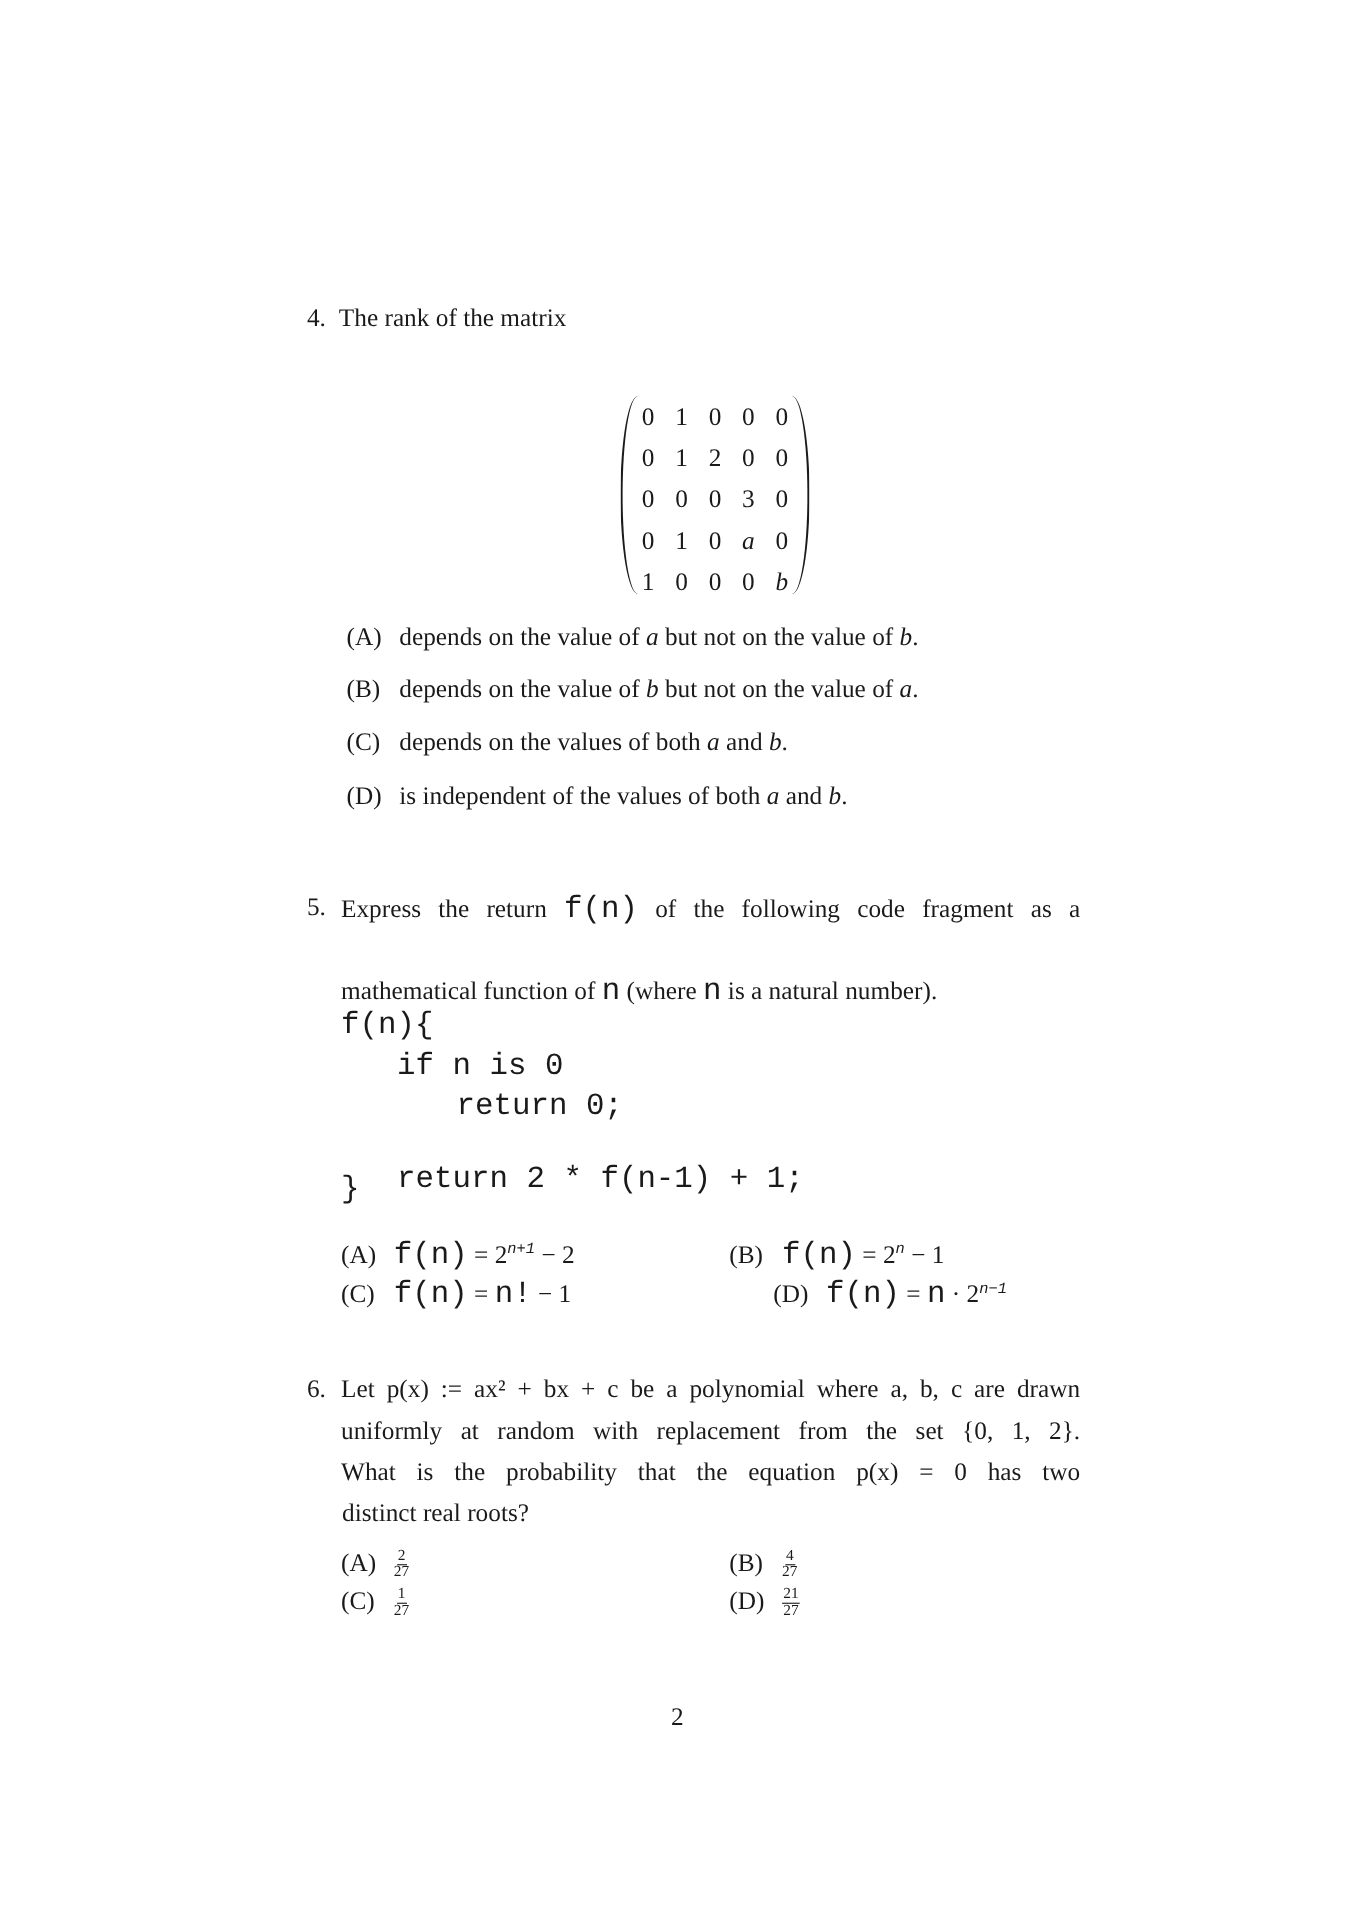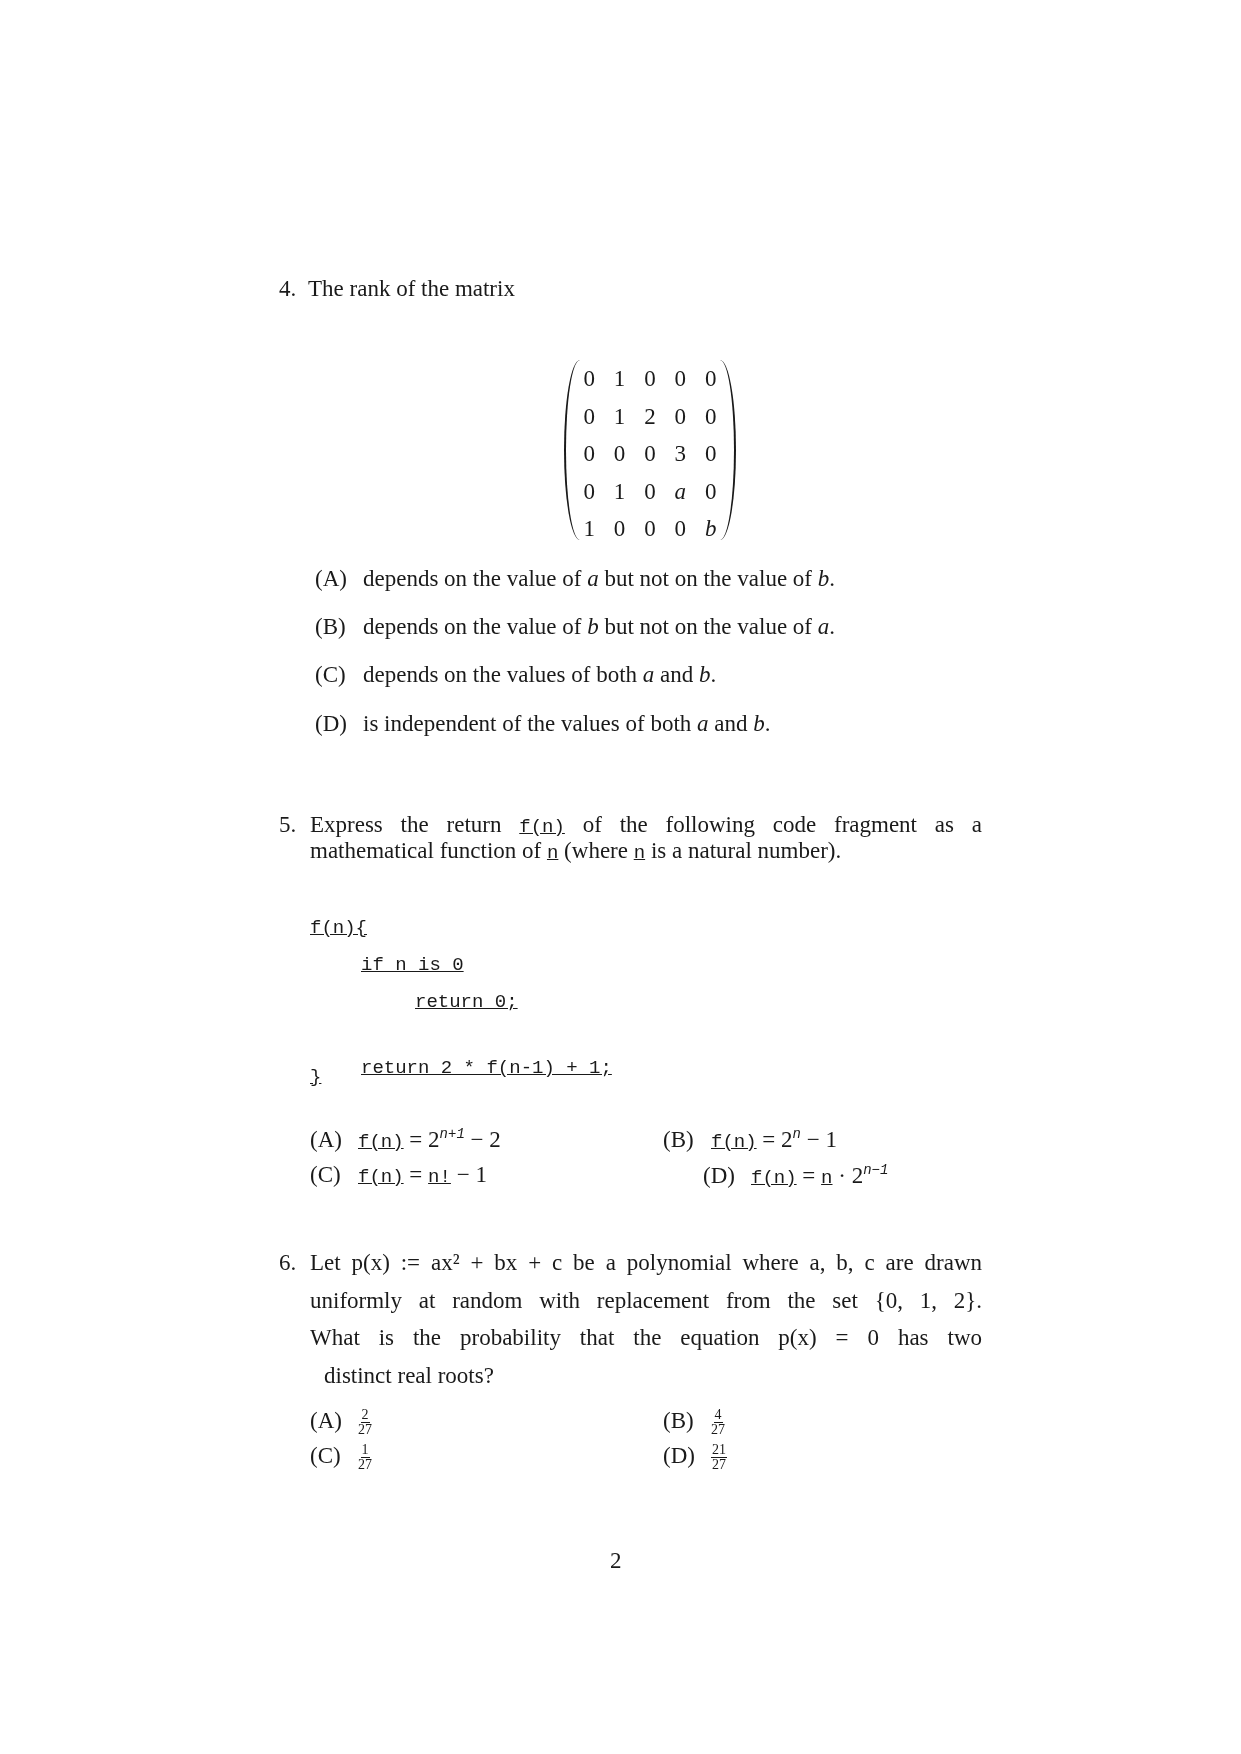--- a/index.html
+++ b/index.html
@@ -1,20 +1,20 @@
 <!DOCTYPE html>
 <html><head>
 <meta charset="utf-8">
 <style>
   html, body { margin: 0; padding: 0; background: #ffffff; }
   body { width: 1241px; height: 1754px; position: relative; overflow: hidden;
          font-family: "DejaVu Serif", "Liberation Serif", serif; color: #1a1a1a; }
   .page { position: absolute; left: 0; top: 0; width: 1241px; height: 1754px; }
   .serif { font-family: "Liberation Serif", "DejaVu Serif", serif; font-size: 23px; }
-  .mono { font-family: "Liberation Mono", "DejaVu Sans Mono", monospace; font-size: 19px; text-decoration: underline; }
+  .mono { font-family: "Liberation Mono", "DejaVu Sans Mono", monospace; font-size: 28px; }
   .it { font-style: italic; }
   .abs { position: absolute; white-space: nowrap; }
   .justify { text-align: justify; text-align-last: justify; }
 
   
   .matrix { position: absolute; left: 564px; top: 360px; width: 172px; height: 180px; }
   .paren { position: absolute; top: 0; width: 14px; height: 180px; }
   .paren.l { left: 0; border-left: 2px solid #1a1a1a; border-radius: 16px 0 0 16px / 90px 0 0 90px; }
   .paren.r { right: 0; border-right: 2px solid #1a1a1a; border-radius: 0 16px 16px 0 / 0 90px 90px 0; }
   .mgrid { position: absolute; left: 10px; top: 0; width: 152px;
@@ -81,21 +81,21 @@
     <div class="abs serif" style="left:315px; top:711px;">
       <span class="opt-label">(D)</span><span>is independent of the values of both </span><span class="it">a</span><span> and </span><span class="it">b</span><span>.</span>
     </div>
   </div>
 
   <div>
     <span class="abs serif" style="left:279px; top:812px;">5.</span>
     <div class="abs serif justify" style="left:310px; top:812px; width:672px;">
       <span>Express the return </span><span class="mono">f(n)</span><span> of the following code fragment as a</span>
     </div>
-    <div class="abs serif" style="left:310px; top:838px;text-align:center;">
+    <div class="abs serif" style="left:310px; top:886px;text-align:center;">
       <span>mathematical function of </span><span class="mono">n</span><span> (where </span><span class="mono">n</span><span> is a natural number).</span>
     </div>
 
     <div>
       <span class="abs mono" style="left:310px; top:917px;">f(n){</span>
       <span class="abs mono" style="left:361px; top:954px;">if n is 0</span>
       <span class="abs mono" style="left:415px; top:991px;">return 0;</span>
       <span class="abs mono" style="left:361px; top:1029px;margin-top:28px;">return 2 * f(n-1) + 1;</span>
       <span class="abs mono" style="left:310px; top:1066px;">}</span>
     </div>
@@ -112,21 +112,21 @@
     <div class="abs serif" style="left:663px; top:1162px;margin-left:40px;">
       <span class="opt-label">(D)</span><span class="mono">f(n)</span><span> = </span><span class="mono">n</span><span> · 2</span><sup class="sup-mono">n−1</sup>
     </div>
   </div>
 
   <div>
     <span class="abs serif" style="left:279px; top:1250px;">6.</span>
     <div class="abs serif justify" style="left:310px; top:1250px; width:672px;">Let p(x) := ax² + bx + c be a polynomial where a, b, c are drawn</div>
     <div class="abs serif justify" style="left:310px; top:1288px; width:672px;">uniformly at random with replacement from the set {0, 1, 2}.</div>
     <div class="abs serif justify" style="left:310px; top:1325px; width:672px;">What is the probability that the equation p(x) = 0 has two</div>
-    <div class="abs serif" style="left:324px; top:1363px;">distinct real roots?</div>
+    <div class="abs serif" style="left:311px; top:1363px;">distinct real roots?</div>
 
     <div class="abs serif" style="left:310px; top:1408px;">
       <span class="opt-label">(A)</span><span class="frac">
           <span class="num">2</span>
           <span>27</span>
         </span>
     </div>
     <div class="abs serif" style="left:663px; top:1408px;">
       <span class="opt-label">(B)</span><span class="frac">
           <span class="num">4</span>

